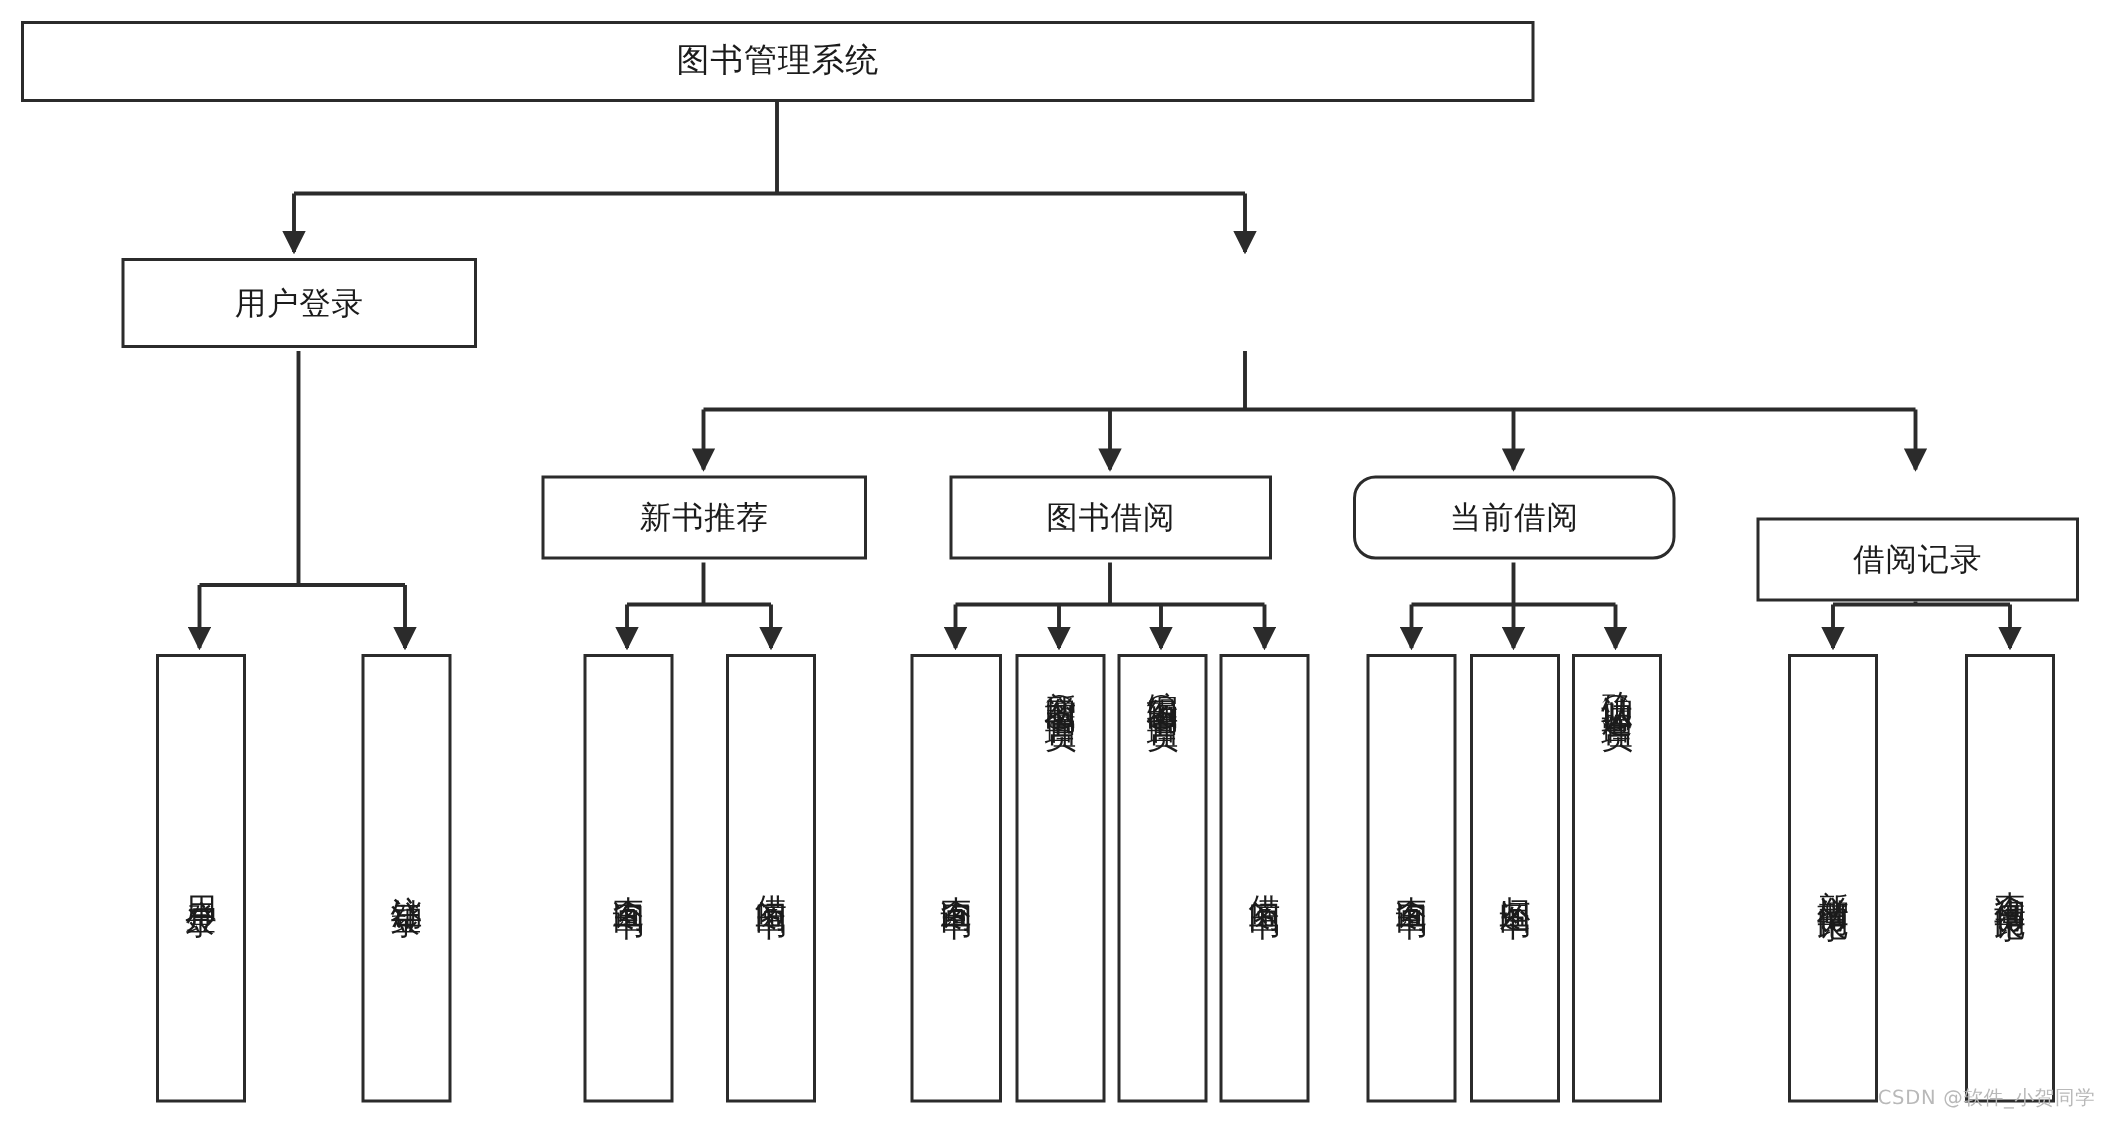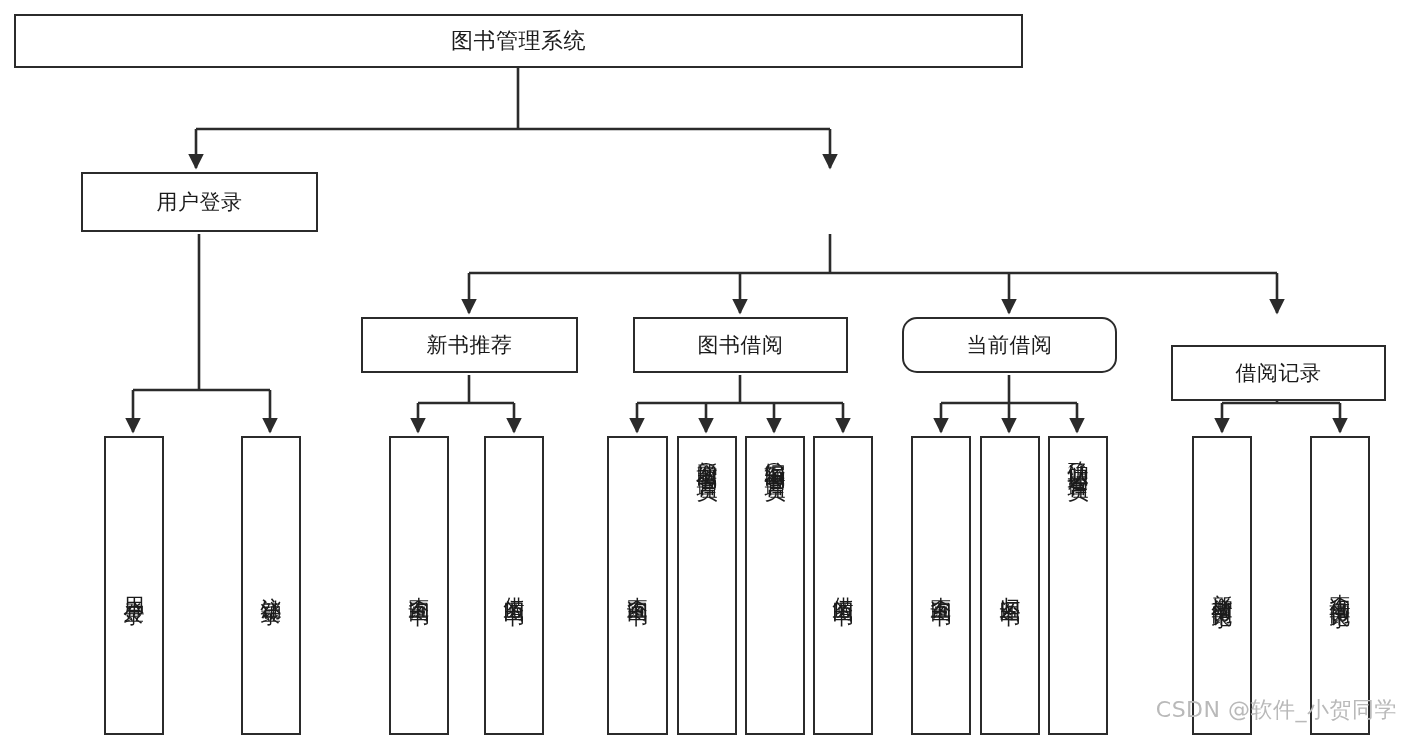--- a/index.html
+++ b/index.html
@@ -64,22 +64,22 @@
     letter-spacing: 3px;
     white-space: nowrap;
   }
   .node.vertical.v-center {
     align-items: center;
     padding-top: 0;
   }
   #watermark {
     position: absolute;
     right: 8px;
-    bottom: 22px;
-    font-size: 22px;
+    bottom: 6px;
+    font-size: 13px;
     color: #b9b9b9;
     letter-spacing: 0.5px;
     white-space: nowrap;
     user-select: none;
   }
 </style>
 </head>
 <body>
 
 <div id="diagram-canvas">

